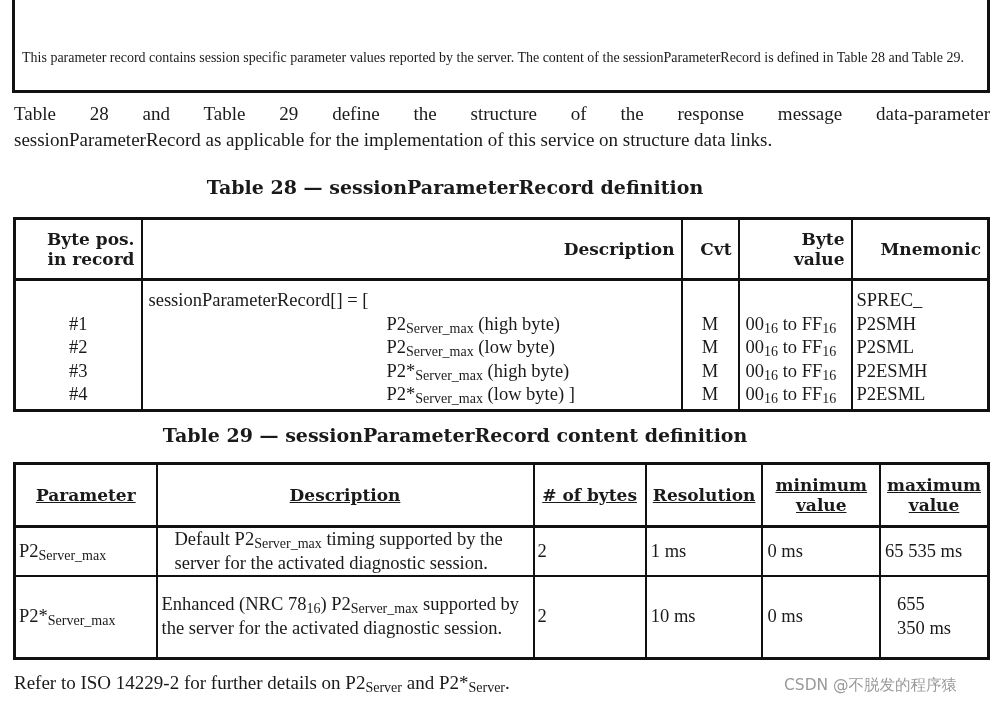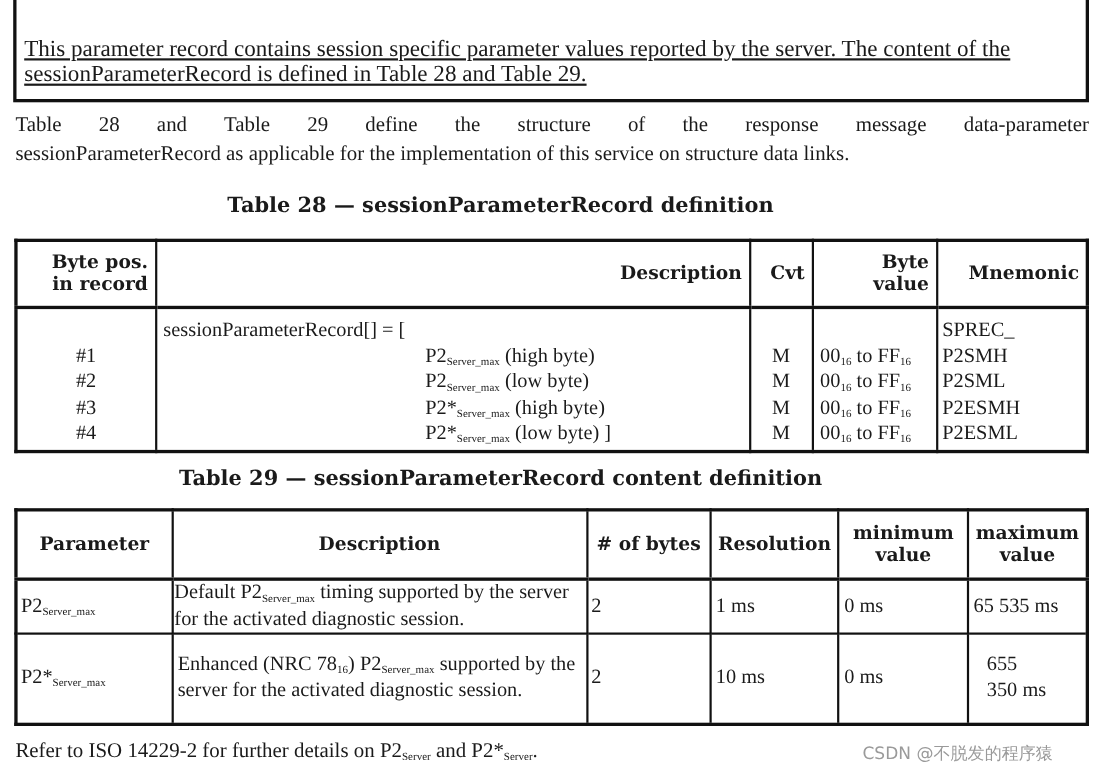--- a/index.html
+++ b/index.html
@@ -1,34 +1,34 @@
 <!DOCTYPE html>
 <html><head>
 <meta charset="utf-8">
 <style>
   html,body{margin:0;padding:0;background:#fff;}
   body{width:1003px;height:704px;position:relative;overflow:hidden;
        font-family:"DejaVu Serif","Liberation Serif",serif;color:#1a1a1a;}
   .serif{font-family:"Liberation Serif","DejaVu Serif",serif;}
-  sub{font-size:10px;vertical-align:-3px;line-height:0;}
+  sub{font-size:14px;vertical-align:-3px;line-height:0;}
   .defbox{position:absolute;left:12px;top:-4px;width:978px;height:97px;
           border:3px solid #111;box-sizing:border-box;}
   .defbox .title{position:absolute;left:7px;top:10px;font-weight:bold;font-size:19px;}
-  .defbox .body{position:absolute;left:7px;top:34px;font-size:21px;line-height:23px;width:960px;text-decoration:underline;}
+  .defbox .body{position:absolute;left:7px;top:47px;font-size:14px;line-height:23px;width:960px;}
   .intro{position:absolute;left:14px;top:101px;width:976px;font-size:19px;line-height:26px;text-align:justify;text-align-last:left;}
   .intro .l1{display:block;text-align:justify;text-align-last:justify;}
   .caption{position:absolute;left:0;width:910px;text-align:center;font-weight:bold;font-size:19px;}
   table{position:absolute;border-collapse:collapse;left:13px;}
   td,th{border:2px solid #111;padding:0 6px;font-size:18.5px;}
   th{font-weight:bold;font-family:"DejaVu Serif","Liberation Serif",serif;font-size:17px;}
   #t28{top:217px;width:977px;border:3px solid #111;}
   #t28 th{height:58px;border-bottom:3px solid #111;text-align:right;}
   #t28 td{vertical-align:bottom;line-height:23.5px;padding-top:8px;padding-bottom:2px;}
   #t29{top:462px;width:977px;border:3px solid #111;}
-  #t29 th{height:60px;border-bottom:3px solid #111;}
+  #t29 th{height:60px;border-bottom:3px solid #111;text-decoration:underline;}
   #t29 td{line-height:23.5px;}
   .c{text-align:center;}
   .footer{position:absolute;left:14px;top:672px;font-size:19px;}
   .watermark{position:absolute;left:784px;top:675px;font-family:"DejaVu Sans","Liberation Sans",sans-serif;font-size:15.5px;color:#9a9a9a;}
 </style>
 </head>
 <body>
 
 <div class="defbox">
   <div class="body serif">This parameter record contains session specific parameter values reported by the server. The content of the sessionParameterRecord is defined in Table 28 and Table 29.</div>
@@ -114,21 +114,21 @@
       <tr>
     <th>Parameter</th>
     <th>Description</th>
     <th># of bytes</th>
     <th>Resolution</th>
     <th><span>minimum</span><br><span>value</span></th>
     <th><span>maximum</span><br><span>value</span></th>
   </tr>
   <tr style="height:46px">
     <td style="padding-left:3px"><span>P2</span><sub>Server_max</sub></td>
-    <td style="padding-left:1px"><span>Default P2</span><sub>Server_max</sub><span> timing supported by the server for the activated diagnostic session.</span></td>
+    <td style="padding-left:17px"><span>Default P2</span><sub>Server_max</sub><span> timing supported by the server for the activated diagnostic session.</span></td>
     <td style="padding-left:3px">2</td>
     <td style="padding-left:4px">1 ms</td>
     <td style="padding-left:4px">0 ms</td>
     <td style="padding-left:4px">65 535 ms</td>
   </tr>
   <tr style="height:82px">
     <td style="padding-left:3px"><span>P2*</span><sub>Server_max</sub></td>
     <td style="padding-left:4px"><span>Enhanced (NRC 78</span><sub>16</sub><span>) P2</span><sub>Server_max</sub><span> supported by the server for the activated diagnostic session.</span></td>
     <td style="padding-left:3px">2</td>
     <td style="padding-left:4px">10 ms</td>

